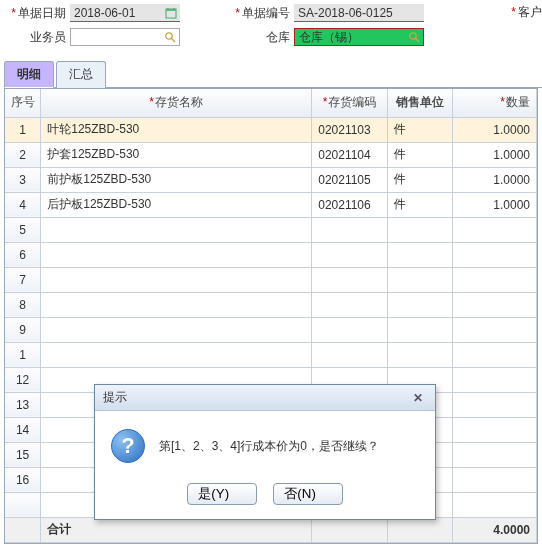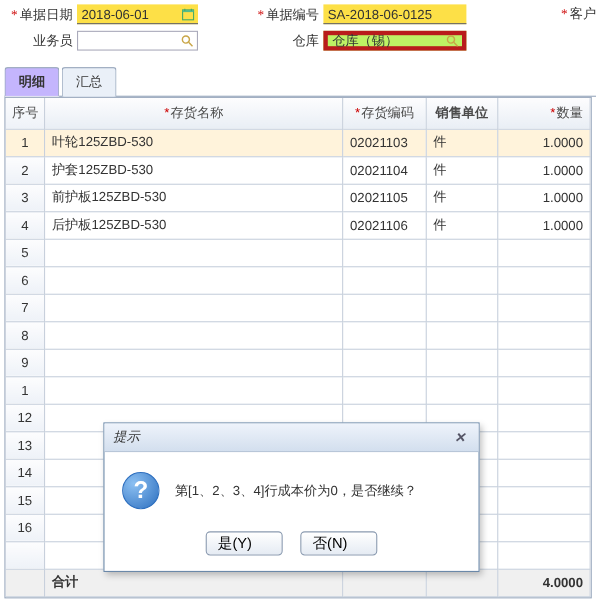--- a/index.html
+++ b/index.html
@@ -25,35 +25,34 @@
   }
   .form-group {
     display: flex;
     align-items: center;
     gap: 4px;
   }
   .label {
     text-align: right;
     min-width: 60px;
     color: #333;
-    font-family: Liberation Serif, serif;
   }
   .req::before {
     content: "*";
     color: #c00;
     margin-right: 2px;
   }
   .input-wrap {
     display: flex;
     align-items: center;
     border-bottom: 1px solid #666;
     padding: 0 2px;
     min-width: 100px;
     height: 18px;
-    background: #fde047;
+    background: #e5e5e5;
   }
   .input-wrap.plain { background: transparent; }
   .input-val { flex: 1; padding: 0 2px; }
   .icon { width: 14px; height: 14px; display: inline-flex; align-items: center; justify-content: center; }
   .icon svg { width: 12px; height: 12px; }
   .tabs {
     display: flex;
     border-bottom: 1px solid #99a8bd;
     margin: 0 0 0 4px;
   }
@@ -114,21 +113,21 @@
     width: 342px;
     background: #fff;
     border: 1px solid #6b88a8;
     box-shadow: 2px 3px 6px rgba(0,0,0,.25);
     font-size: 12px;
   }
   .dlg-title {
     background: linear-gradient(#eef3fb,#d3dfee);
     border-bottom:1px solid #b8c6d8;
     padding: 4px 8px;
-    display:flex; justify-content:space-between; align-items:center;font-style:italic;
+    display:flex; justify-content:space-between; align-items:center;
   }
   .dlg-close { cursor:pointer; color:#556; font-weight:bold; padding:0 4px;}
   .dlg-body {
     display:flex; align-items:center; gap:14px;
     padding: 18px 16px 14px;
   }
   .q-icon {
     width:34px; height:34px; border-radius:50%;
     background: radial-gradient(circle at 30% 30%, #8cc0f2, #2d6fbf);
     color:#fff; font-size:22px; font-weight:bold;
@@ -186,21 +185,21 @@
         <span class="icon">
           <svg viewBox="0 0 12 12">
               <circle cx="5" cy="5" r="3.2" fill="none" stroke="#c9a648" stroke-width="1.3"></circle>
               <line x1="7.5" y1="7.5" x2="11" y2="11" stroke="#c9a648" stroke-width="1.3"></line>
             </svg>
         </span>
       </span>
     </div>
     <div class="form-group" style="margin-left:40px">
       <span class="label">仓库</span>
-      <span class="input-wrap plain" style="min-width:130px;border:4px solid #b91c1c; background:#bef264">
+      <span class="input-wrap plain" style="min-width:130px;border:1px solid #b91c1c; background:#22c55e">
         <span class="input-val">仓库（锡）</span>
         <span class="icon">
           <svg viewBox="0 0 12 12">
               <circle cx="5" cy="5" r="3.2" fill="none" stroke="#c9a648" stroke-width="1.3"></circle>
               <line x1="7.5" y1="7.5" x2="11" y2="11" stroke="#c9a648" stroke-width="1.3"></line>
             </svg>
         </span>
       </span>
     </div>
   </div>

